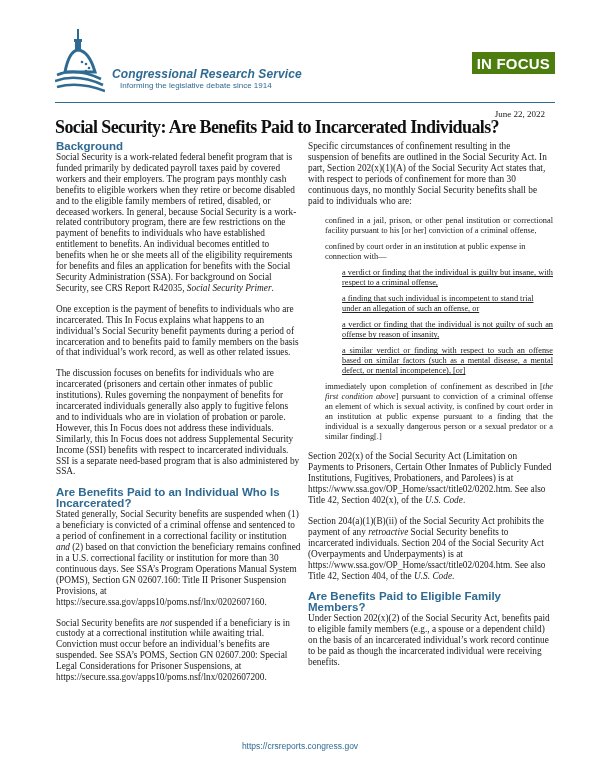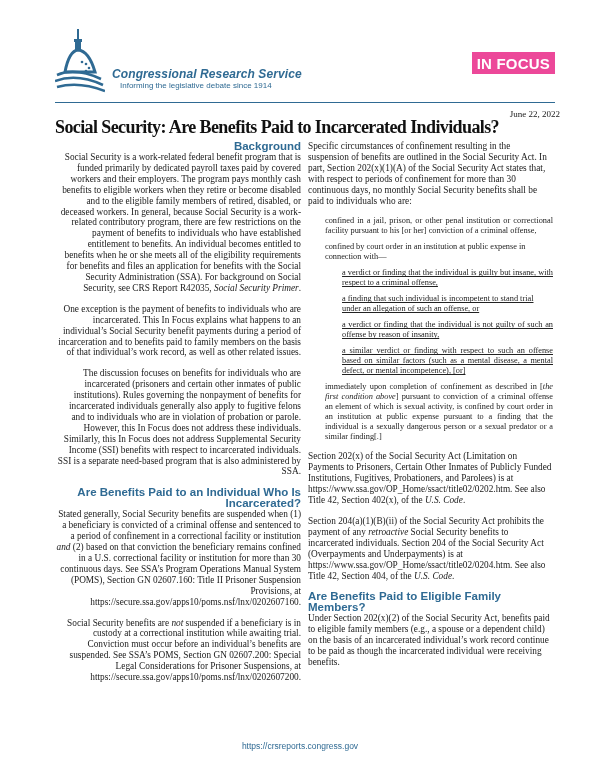--- a/index.html
+++ b/index.html
@@ -1,26 +1,26 @@
 <!DOCTYPE html>
 <html><head>
   <meta charset="utf-8">
   <style>
     html, body { margin: 0; padding: 0; background: #ffffff; }
     body { width: 600px; height: 777px; position: relative; overflow: hidden; font-family: "Liberation Serif", "DejaVu Serif", serif; color: #1a1a1a; }
     .header { position: absolute; left: 55px; top: 0; width: 500px; height: 105px; }
     .logo { position: absolute; left: 0; top: 27px; width: 50px; height: 70px; }
     .brand-name { position: absolute; left: 57px; top: 67px; font-family: "Liberation Sans", "DejaVu Sans", sans-serif; font-weight: bold; font-style: italic; font-size: 12px; color: #2f6a93; letter-spacing: 0.1px; white-space: nowrap; }
     .brand-tag { position: absolute; left: 57px; top: 81px; font-family: "Liberation Sans", "DejaVu Sans", sans-serif; font-size: 8px; color: #2f6a93; white-space: nowrap; padding-left: 8px; }
-    .badge { position: absolute; right: 0; top: 52px; background: #ec4899; color: #ffffff; font-family: "Liberation Sans", "DejaVu Sans", sans-serif; font-weight: bold; font-size: 15px; padding: 3px 5px 2px 5px; letter-spacing: 0.2px; }
+    .badge { position: absolute; right: 0; top: 52px; background: #4d7c0f; color: #ffffff; font-family: "Liberation Sans", "DejaVu Sans", sans-serif; font-weight: bold; font-size: 15px; padding: 3px 5px 2px 5px; letter-spacing: 0.2px; }
     .rule { position: absolute; left: 0; top: 102px; width: 500px; height: 1px; background: #2f6a93; }
-    .date { position: absolute; right: 40px; top: 109px; font-size: 9px; color: #1a1a1a; }
+    .date { position: absolute; right: 55px; top: 109px; font-size: 9px; color: #1a1a1a; }
     .title { position: absolute; left: 55px; top: 117px; width: 510px; font-size: 18px; font-weight: bold; letter-spacing: -0.6px; white-space: nowrap; color: #111; }
     .col { position: absolute; top: 141px; width: 245px; font-size: 9.3px; line-height: 10.9px; }
-    .col.left { left: 56px; text-align: right; }
+    .col.left { left: 56px; }
     .col.right { left: 308px; }
     .h2 { font-family: "Liberation Sans", "DejaVu Sans", sans-serif; font-weight: bold; color: #2f6a93; font-size: 11.5px; line-height: 11px; margin: 0; }
     p { margin: 0 0 10px 0; }
     .quote { margin: 0 0 6px 17px; font-size: 8.3px; line-height: 10px; color: #222; }
     .quote.inner { margin-left: 34px; text-decoration: underline; }
     .quote.justify { text-align: justify; }
     .footer { position: absolute; left: 0; width: 600px; top: 741px; text-align: center; font-family: "Liberation Sans", "DejaVu Sans", sans-serif; font-size: 8.5px; color: #2f6a93; }
   </style>
 </head>
 <body>

